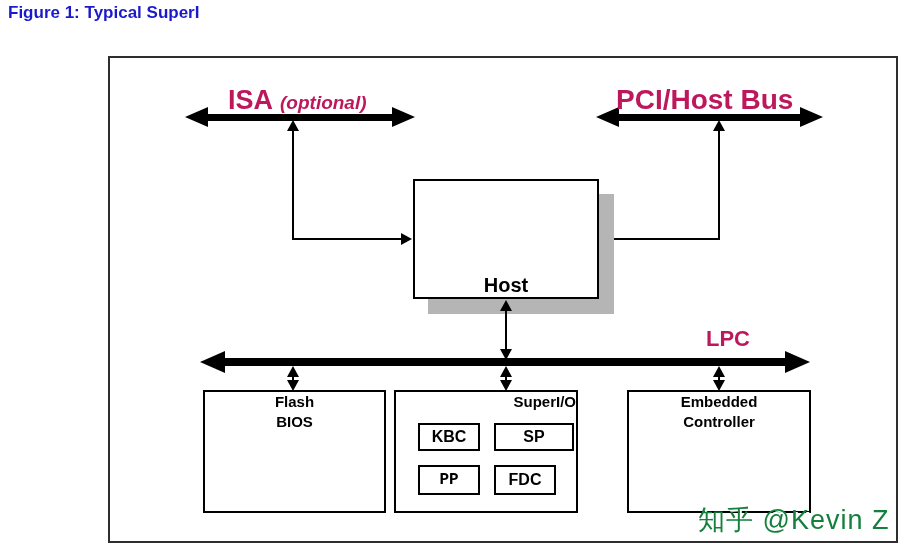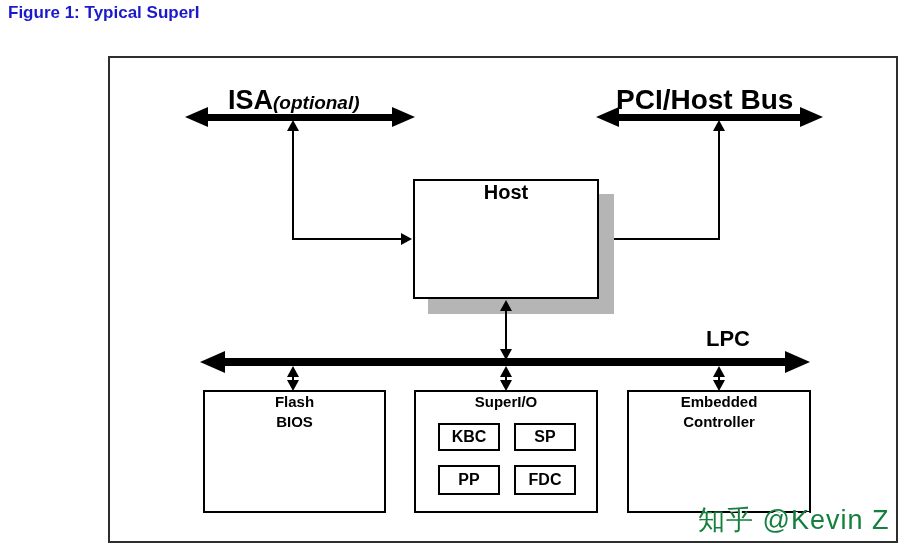--- a/index.html
+++ b/index.html
@@ -34,53 +34,53 @@
 
   
   .vline { width:2px; background:#000; }
   .hline { height:2px; background:#000; }
   .ah-up    { width:0; height:0; border-left:6px solid transparent; border-right:6px solid transparent; border-bottom:11px solid #000; }
   .ah-down  { width:0; height:0; border-left:6px solid transparent; border-right:6px solid transparent; border-top:11px solid #000; }
   .ah-right { width:0; height:0; border-top:6px solid transparent; border-bottom:6px solid transparent; border-left:11px solid #000; }
   .ah-left  { width:0; height:0; border-top:6px solid transparent; border-bottom:6px solid transparent; border-right:11px solid #000; }
 
   
-  .bus-label { font-weight:bold; color:#000000; white-space:nowrap; }
+  .bus-label { font-weight:bold; color:#be185d; white-space:nowrap; }
   #isa-label { left:228px; top:85px; display:flex; align-items:baseline; }
   #isa-label .main { font-size:27px; }
-  #isa-label .qual { font-size:19px; font-style:italic; }
+  #isa-label .qual { font-size:19px; font-style:italic; margin-left:7px; }
   #pci-label { left:616px; top:84px; font-size:28px; }
   #lpc-label { left:706px; top:326px; font-size:22px; }
 
   
   #host-shadow { left:428px; top:194px; width:186px; height:120px; background:#b5b5b5; }
   #host-box {
     left:413px; top:179px; width:186px; height:120px;
     border:2px solid #000; background:#fff; box-sizing:border-box;
-    display:flex; align-items:flex-start; justify-content:center;
+    display:flex; align-items:flex-end; justify-content:center;
   }
   #host-box .lbl { font-size:20px; font-weight:bold; }
 
   
   .block {
     top:390px; height:123px; border:2px solid #000; background:#fff;
     box-sizing:border-box; text-align:center;
   }
   .block .lbl { font-size:15px; font-weight:bold; line-height:1.35; margin-top:0; }
   #flash-box { left:203px; width:183px; }
-  #superio-box { left:414px; width:184px; }
+  #superio-box { left:394px; width:184px;text-align:right; }
   #ec-box { left:627px; width:184px;text-align:center; }
   .sub {
     position:absolute; border:2px solid #000; background:#fff; box-sizing:border-box;
     display:flex; align-items:center; justify-content:center;
     font-size:16px; font-weight:bold;
   }
   #kbc { left:22px; top:31px; width:62px; height:28px; }
-  #sp  { left:98px; top:31px; width:62px; height:28px; }
-  #pp  { left:22px; top:73px; width:62px; height:30px; }
+  #sp  { left:98px; top:31px; width:80px; height:28px; }
+  #pp  { left:22px; top:73px; width:62px; height:30px;font-family:Liberation Mono, monospace; }
   #fdc { left:98px; top:73px; width:62px; height:30px; }
 
   
   #watermark {
     left:698px; top:502px; font-size:27px; color:#15803d; z-index:10;
     text-shadow:2px 2px 0 #ffffff; letter-spacing:1px; white-space:nowrap;
   }
 </style>
 </head>
 <body>

